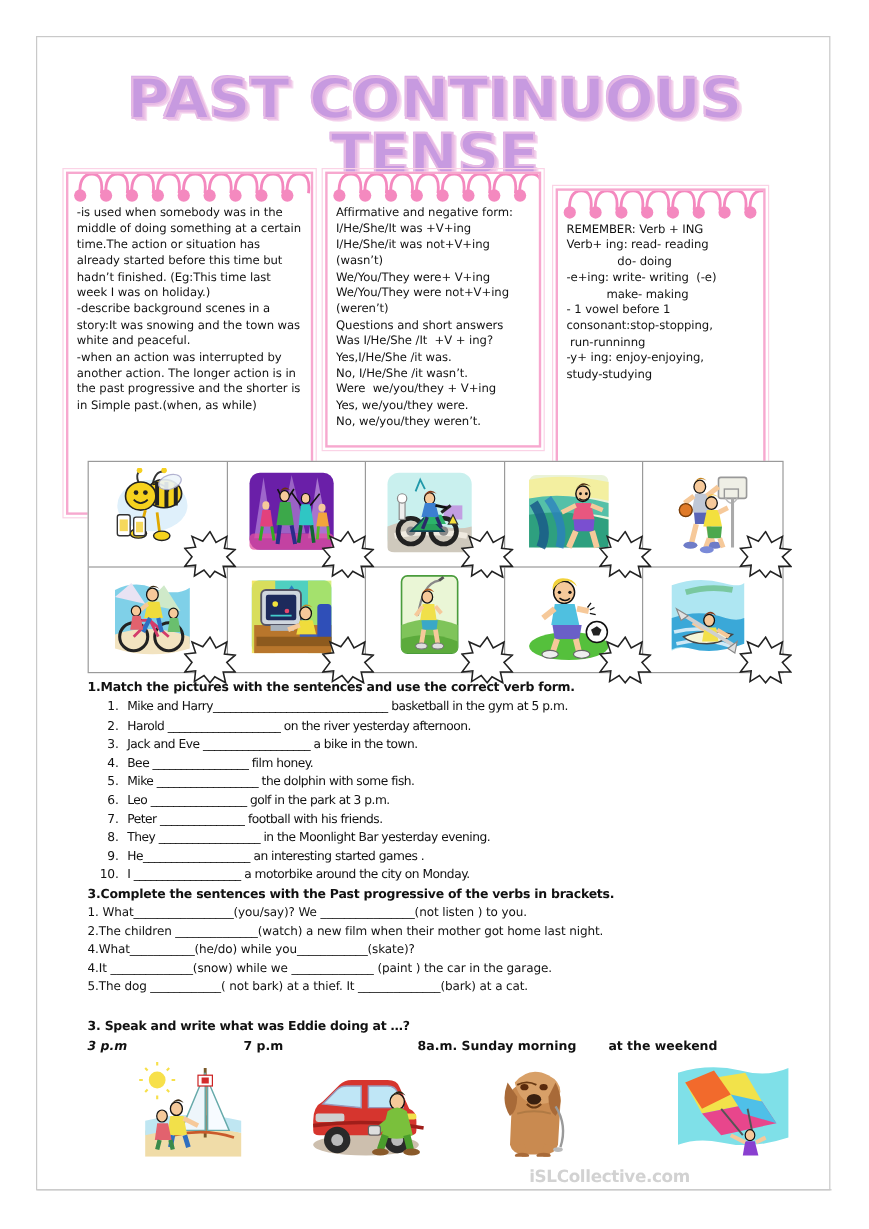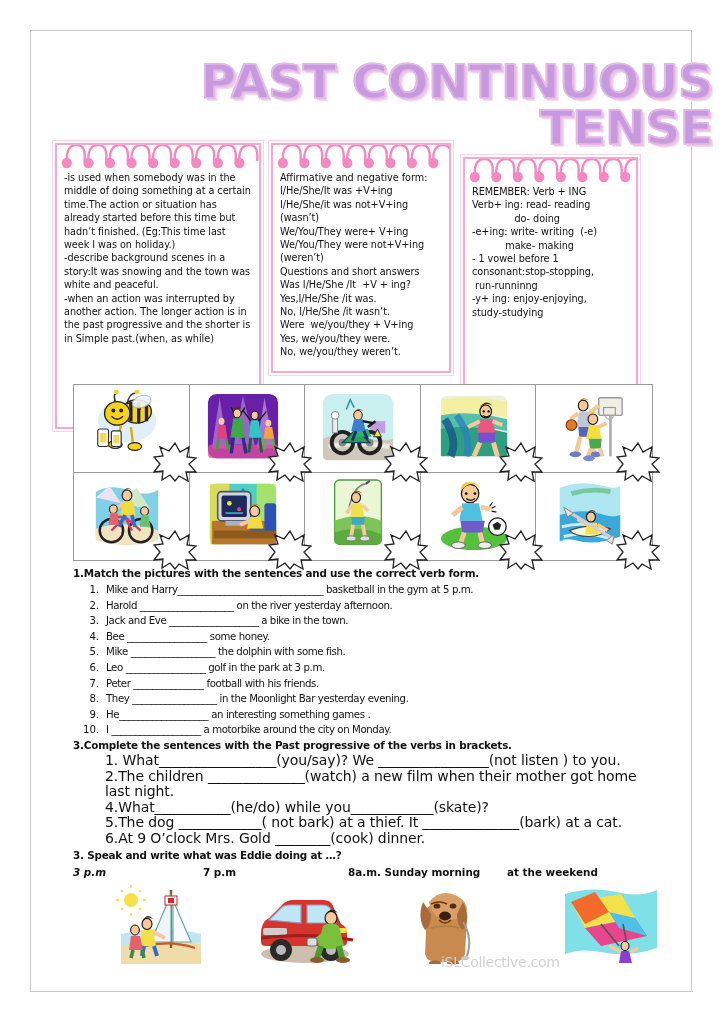--- a/index.html
+++ b/index.html
@@ -25,21 +25,21 @@
     box-sizing: border-box;
     background: #fff;
   }
 
   
   .title-wrap {
     position: absolute;
     left: 0;
     top: 28px;
     width: 662px;
-    text-align: right;
+    text-align: center;
     pointer-events: none;
   }
   .title-text {
     display: inline-block;
     font-family: "DejaVu Sans", sans-serif;
     font-weight: bold;
     font-size: 46px;
     line-height: 1;
     letter-spacing: -0.5px;
     transform: scaleX(1.06);
@@ -158,24 +158,23 @@
     width: 26px;
     text-align: right;
     padding-right: 7px;
     flex: 0 0 auto;
   }
   .blank { letter-spacing: -0.4px; }
 
   #ex1 { top: 535px; }
   #ex2 { top: 707px; }
   .plain-line {
-    font-size: 14px;
+    font-size: 10px;
     line-height: 15.6px;
     letter-spacing: -0.1px;
-    margin-left: 32px;
   }
   #ex3 { top: 817px; }
   .ex3-labels {
     position: relative;
     height: 18px;
     font-size: 10.4px;
     font-weight: bold;
     margin-top: 3px;
   }
   .ex3-labels span { position: absolute; top: 0; }
@@ -184,24 +183,24 @@
     height: 80px;
   }
   .ex3-pics .p {
     position: absolute;
     top: 0;
   }
 
   .watermark {
     position: absolute;
     left: 410px;
-    top: 923px;
+    top: 942px;
     font-family: "DejaVu Sans", sans-serif;
     font-size: 14px;
-    font-weight: normal;
+    font-weight: bold;
     color: #d2d2d2;
     letter-spacing: -0.3px;
   }
   .footer-rule {
     position: absolute;
     left: 0;
     top: 960px;
     width: 662px;
     height: 1px;
     background: #c9c9c9;
@@ -593,56 +592,56 @@
       <li>
           <span class="num">2.</span>
           <span class="blank">Harold ____________________ on the river yesterday afternoon.</span>
         </li>
       <li>
           <span class="num">3.</span>
           <span class="blank">Jack and Eve ___________________ a bike in the town.</span>
         </li>
       <li>
           <span class="num">4.</span>
-          <span class="blank">Bee _________________ some honey.</span>
+          <span class="blank">Bee _________________ film honey.</span>
         </li>
       <li>
           <span class="num">5.</span>
           <span class="blank">Mike __________________ the dolphin  with some fish.</span>
         </li>
       <li>
           <span class="num">6.</span>
           <span class="blank">Leo _________________ golf  in the park at 3 p.m.</span>
         </li>
       <li>
           <span class="num">7.</span>
           <span class="blank">Peter _______________ football with his friends.</span>
         </li>
       <li>
           <span class="num">8.</span>
           <span class="blank">They __________________ in the Moonlight Bar yesterday evening.</span>
         </li>
       <li>
           <span class="num">9.</span>
-          <span class="blank">He___________________ an interesting something games .</span>
+          <span class="blank">He___________________ an interesting started games .</span>
         </li>
       <li>
           <span class="num">10.</span>
           <span class="blank">I ___________________ a motorbike around the city on Monday.</span>
         </li>
     </ul>
   </div>
 
   <div class="ex" id="ex2">
     <div class="ex-title">3.Complete the sentences with the Past progressive of the verbs in brackets.</div>
     <div class="plain-line">1. What_________________(you/say)? We ________________(not listen ) to you.</div>
     <div class="plain-line">2.The children ______________(watch) a new film when their mother got home last night.</div>
     <div class="plain-line">4.What___________(he/do) while you____________(skate)?</div>
+    <div class="plain-line">4.It ______________(snow) while we ______________ (paint ) the car in the garage.</div>
     <div class="plain-line">5.The dog ____________( not bark) at a thief. It ______________(bark) at a cat.</div>
-    <div class="plain-line">6.At 9 O’clock Mrs. Gold ________(cook) dinner.</div>
   </div>
 
   <div class="ex" id="ex3">
     <div class="ex-title">3. Speak and write what was Eddie doing at …?</div>
     <div class="ex3-labels">
       <span style="left:0px;font-style:italic;">3 p.m</span>
       <span style="left:130px;">7 p.m</span>
       <span style="left:275px;">8a.m. Sunday morning</span>
       <span style="left:434px;">at the weekend</span>
     </div>

